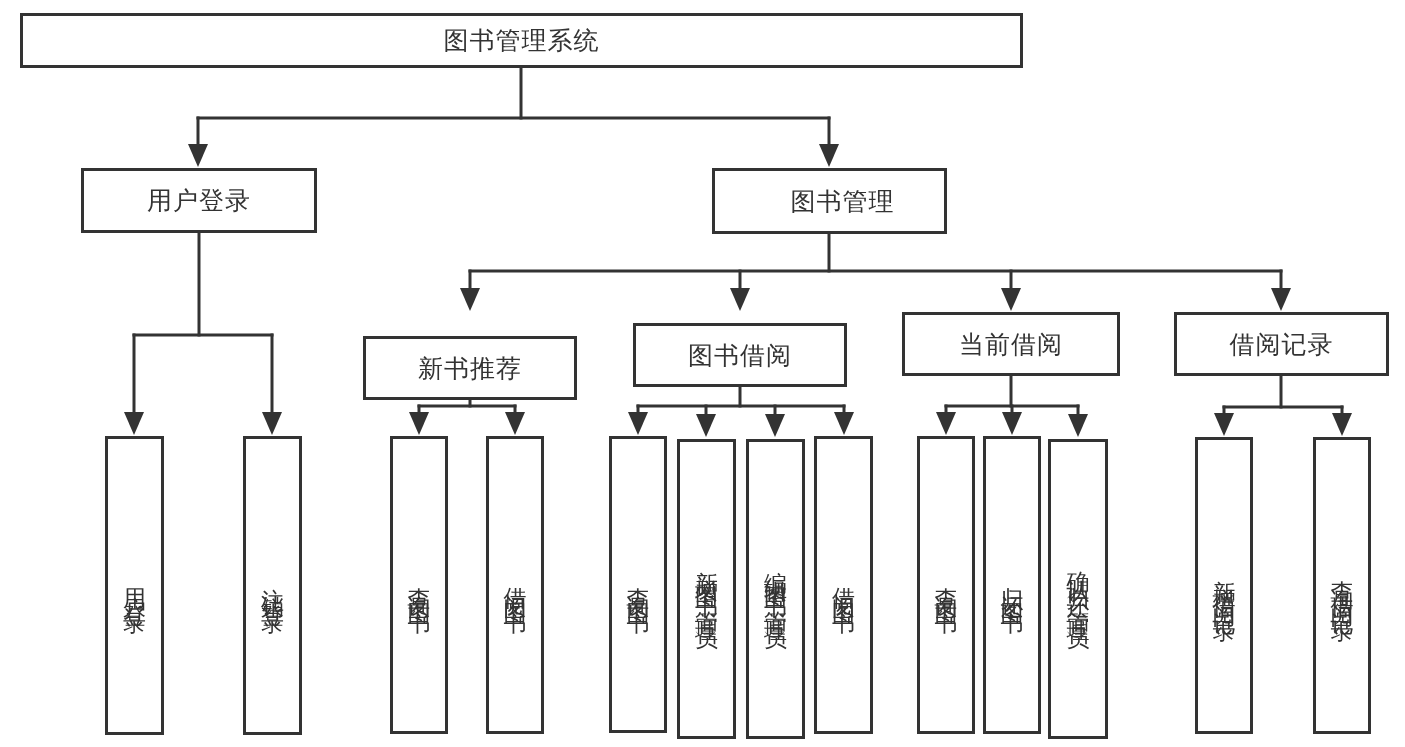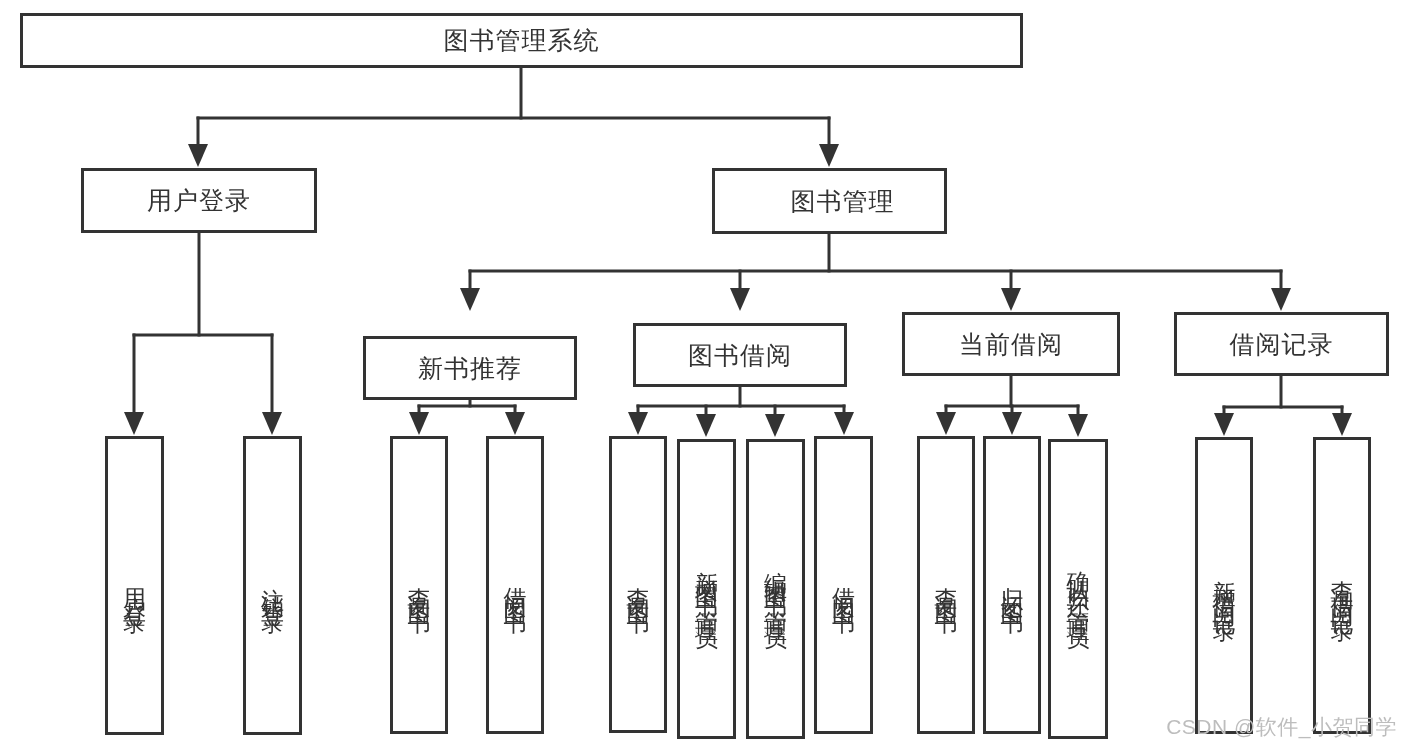--- a/index.html
+++ b/index.html
@@ -155,15 +155,14 @@
     <span class="vtext">确认归还（管理员）</span>
   </div>
 
   <div class="box leaf" style="left:1195px;top:437px;width:58px;height:297px;">
     <span class="vtext">新增借阅记录</span>
   </div>
   <div class="box leaf" style="left:1313px;top:437px;width:58px;height:297px;">
     <span class="vtext">查询借阅记录</span>
   </div>
 
-  <div class="watermark">CSDN @软件_小贺同学</div>
 
 </div>
 
 </body></html>

